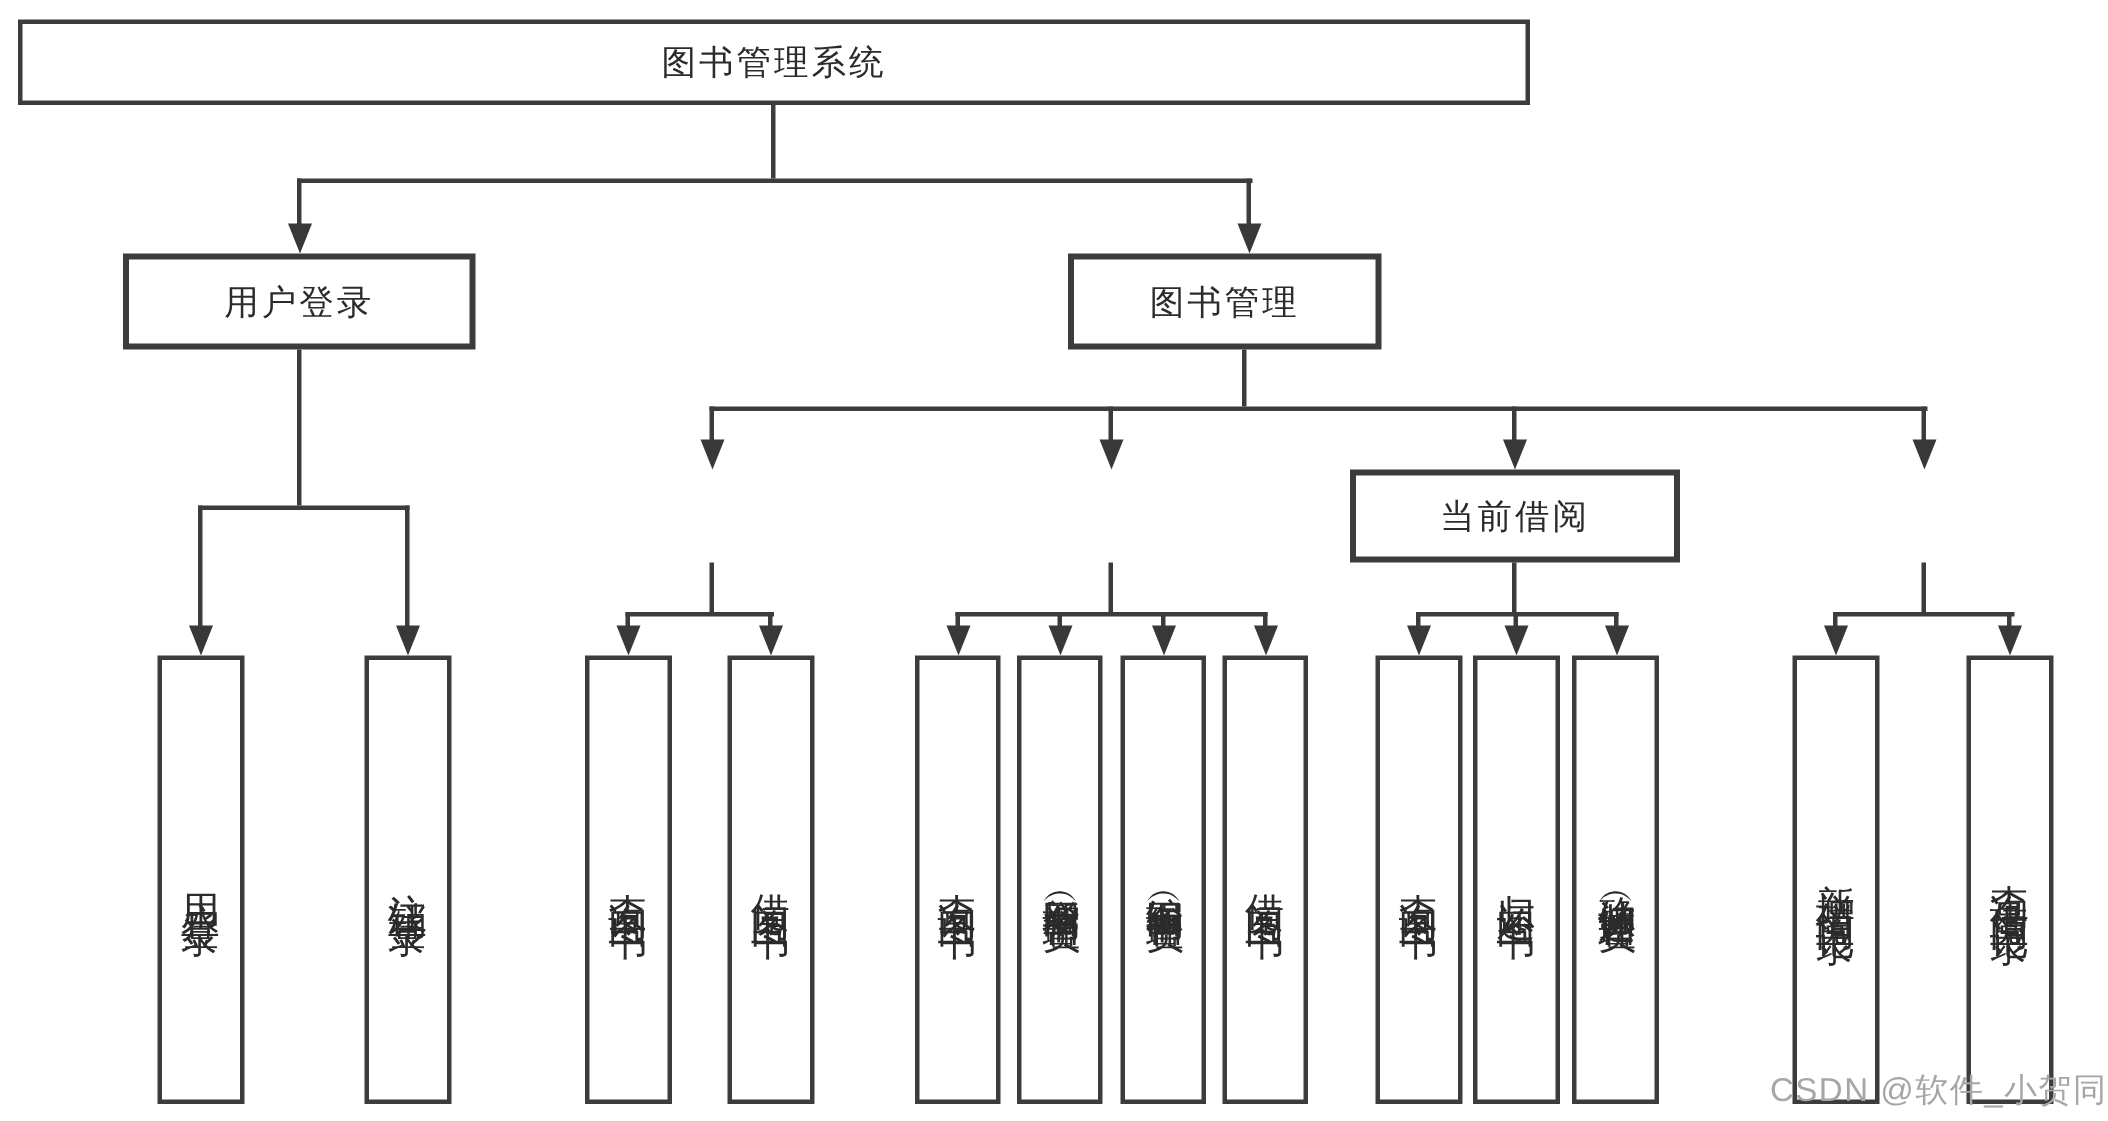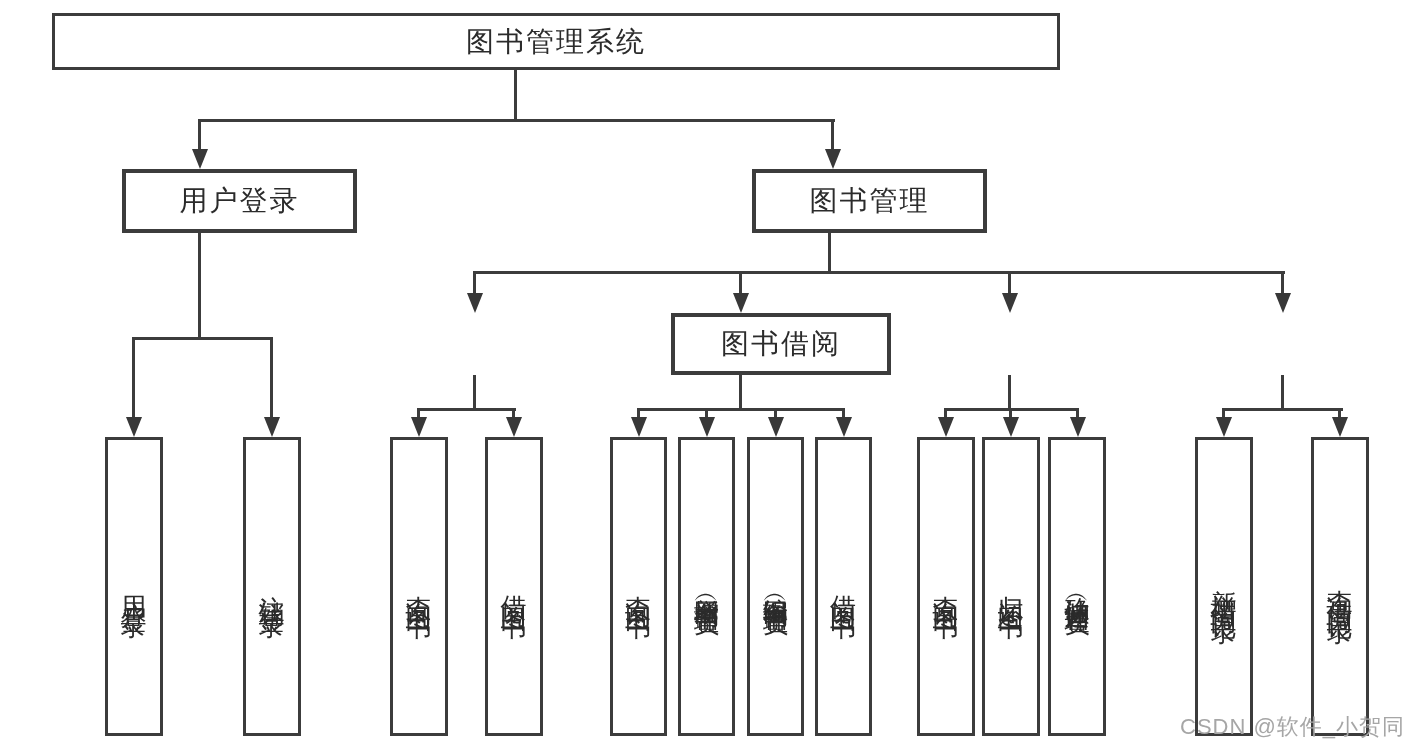--- a/index.html
+++ b/index.html
@@ -3,21 +3,21 @@
 <meta charset="utf-8">
 <style>
   html,body { margin:0; padding:0; background:#ffffff; }
   #canvas {
     position:relative; width:1405px; height:747px; background:#ffffff;
     font-family:"Liberation Sans", sans-serif; overflow:hidden;
   }
   .hbox {
     position:absolute; box-sizing:border-box; background:#ffffff;
     border:4px solid #3c3c3c; display:flex; align-items:center; justify-content:center;
-    font-size:28px; color:#2b2b2b; letter-spacing:2px;margin-left:40px;
+    font-size:23px; color:#2b2b2b; letter-spacing:2px;
   }
   .hbox.thin { border-width:3px; }
   .vbox {
     position:absolute; box-sizing:border-box; background:#ffffff;
     border:3px solid #3c3c3c; display:flex; align-items:center; justify-content:center;
     top:437px; height:299px;
   }
   .vlabel {
     writing-mode:vertical-rl; text-orientation:mixed;
     font-size:26px; letter-spacing:6px; line-height:1; color:#2b2b2b;
@@ -48,21 +48,21 @@
   <div class="line vline" style="left:514px; top:70px; height:49px;"></div>
   <div class="line hline" style="left:198px; top:119px; width:637px;"></div>
   <div class="line vline" style="left:198px; top:119px; height:33px;"></div>
   <div class="arrow" style="left:192px; top:149px;"></div>
   <div class="line vline" style="left:831px; top:119px; height:33px;"></div>
   <div class="arrow" style="left:825px; top:149px;"></div>
 
   <div class="hbox" style="left:82px; top:169px; width:235px; height:64px;">
     <span>用户登录</span>
   </div>
-  <div class="hbox" style="left:712px; top:169px; width:235px; height:64px;">
+  <div class="hbox" style="left:712px; top:169px; width:209px; height:64px;">
     <span>图书管理</span>
   </div>
 
   <div class="line vline" style="left:198px; top:233px; height:104px;"></div>
   <div class="line hline" style="left:132px; top:337px; width:141px;"></div>
   <div class="line vline" style="left:132px; top:337px; height:83px;"></div>
   <div class="arrow" style="left:126px; top:417px;"></div>
   <div class="line vline" style="left:270px; top:337px; height:83px;"></div>
   <div class="arrow" style="left:264px; top:417px;"></div>
 
@@ -77,22 +77,22 @@
   <div class="line hline" style="left:473px; top:271px; width:812px;"></div>
   <div class="line vline" style="left:473px; top:271px; height:25px;"></div>
   <div class="arrow" style="left:467px; top:293px;"></div>
   <div class="line vline" style="left:739px; top:271px; height:25px;"></div>
   <div class="arrow" style="left:733px; top:293px;"></div>
   <div class="line vline" style="left:1008px; top:271px; height:25px;"></div>
   <div class="arrow" style="left:1002px; top:293px;"></div>
   <div class="line vline" style="left:1281px; top:271px; height:25px;"></div>
   <div class="arrow" style="left:1275px; top:293px;"></div>
 
-  <div class="hbox" style="left:631px; top:313px; width:220px; height:62px;">
-    <span>图书借阅</span>
+  <div class="hbox" style="left:900px; top:313px; width:220px; height:62px;">
+    <span>当前借阅</span>
   </div>
 
   <div class="line vline" style="left:473px; top:375px; height:33px;"></div>
   <div class="line hline" style="left:417px; top:408px; width:99px;"></div>
   <div class="line vline" style="left:417px; top:408px; height:12px;"></div>
   <div class="arrow" style="left:411px; top:417px;"></div>
   <div class="line vline" style="left:512px; top:408px; height:12px;"></div>
   <div class="arrow" style="left:506px; top:417px;"></div>
 
   <div class="vbox" style="left:390px; width:58px;">

